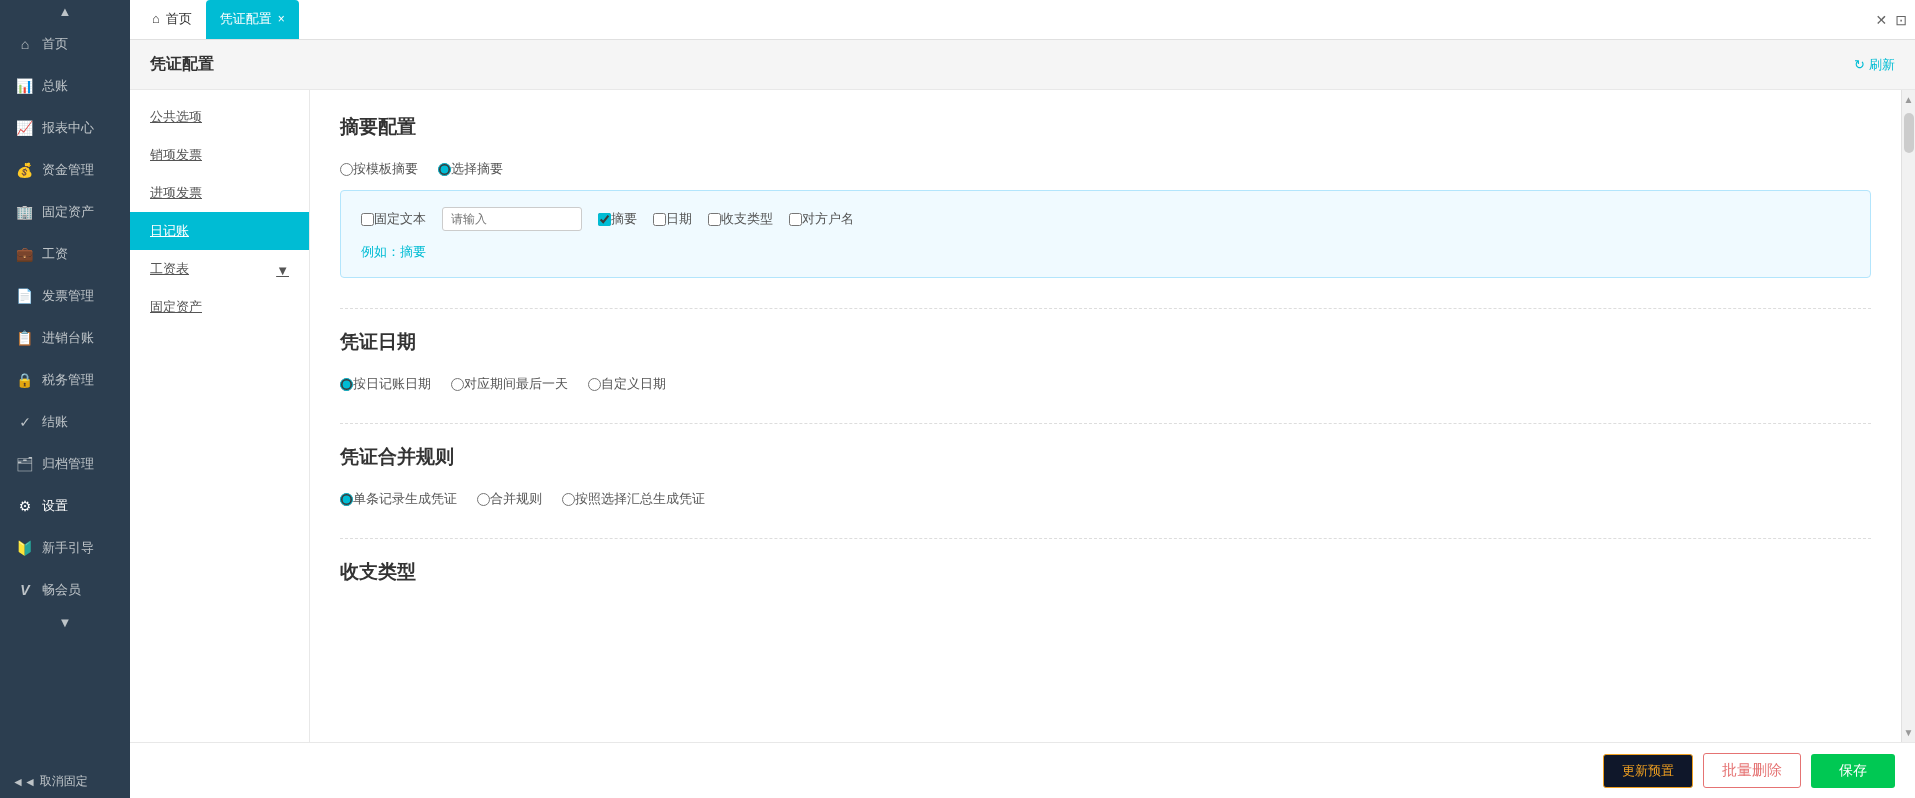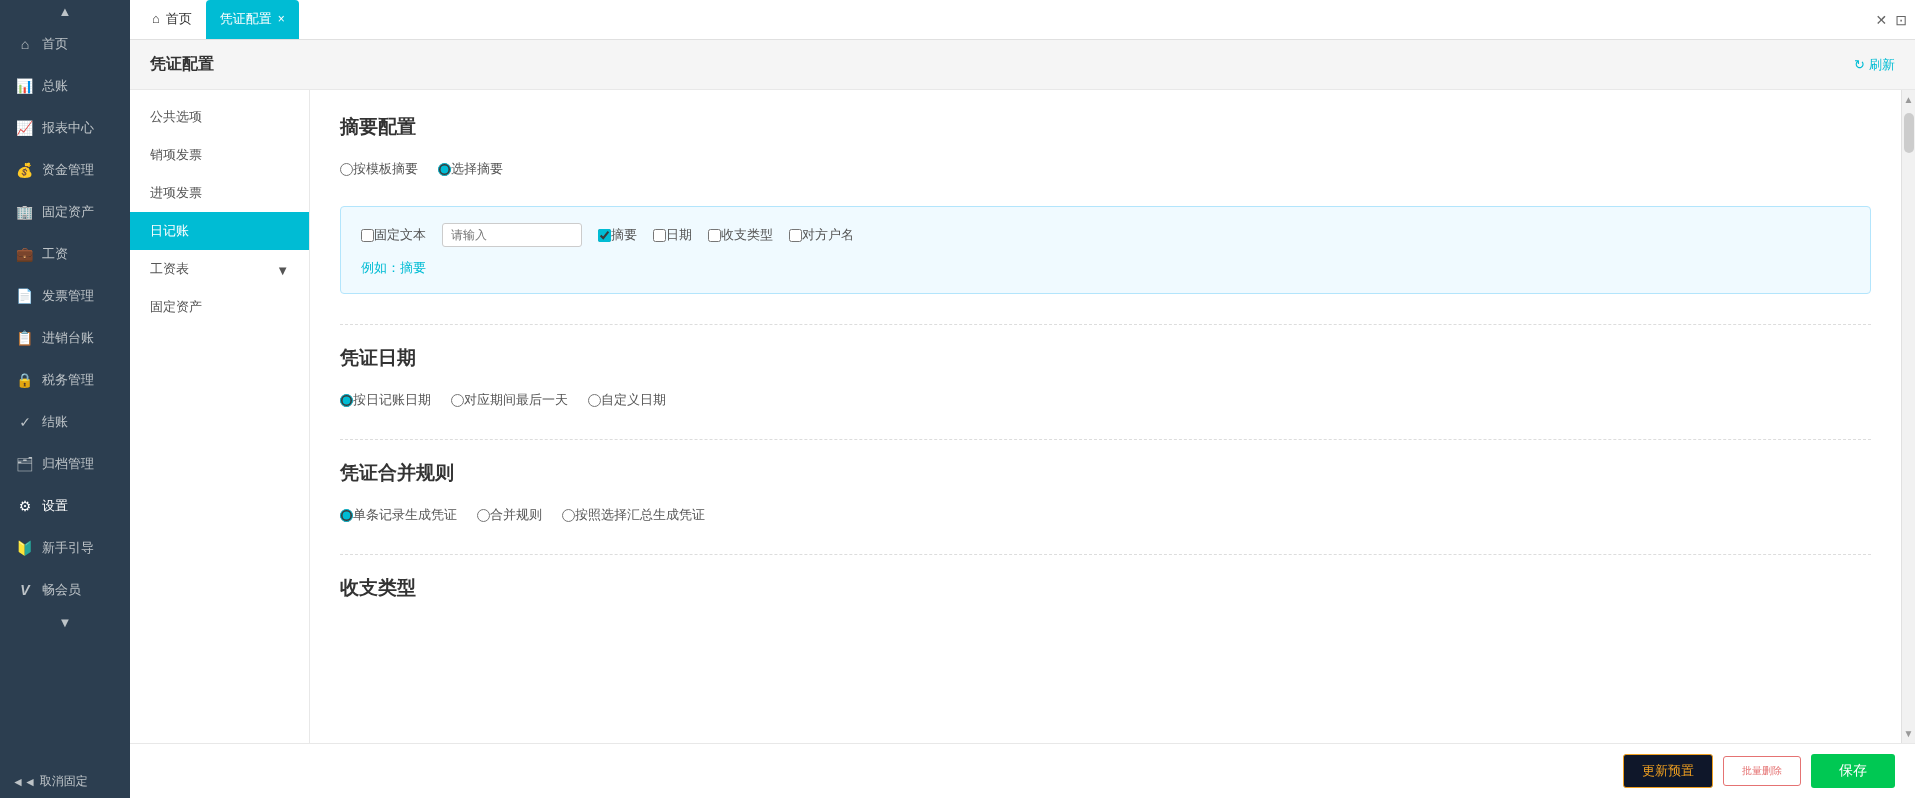--- a/index.html
+++ b/index.html
@@ -126,20 +126,21 @@
       padding-top: 8px;
     }
     .left-nav-item {
       display: flex;
       align-items: flex-end;
       justify-content: space-between;
       padding: 10px 20px;
       cursor: pointer;
       color: #555;
       font-size: 13px;
+      text-decoration: underline;
     }
     .left-nav-item.active {
       background: #00bcd4;
       color: #fff;
     }
 
     
     .detail-area {
       flex: 1;
       overflow-y: auto;
@@ -178,21 +179,21 @@
       font-size: 13px;
     }
     .radio-label input, .checkbox-label input { cursor: pointer; accent-color: #00bcd4; }
 
     
     .abstract-box {
       background: #f0faff;
       border: 1px solid #b3e5fc;
       border-radius: 4px;
       padding: 16px 20px;
-      margin-top: 28px;
+      margin-top: 12px;
     }
     .abstract-row {
       display: flex;
       align-items: center;
       gap: 16px;
       flex-wrap: wrap;
       margin-bottom: 12px;
     }
     .abstract-input {
       border: 1px solid #ccc;
@@ -227,21 +228,21 @@
       cursor: pointer;
       font-size: 13px;
     }
     .btn-batch-delete {
       padding: 7px 18px;
       border: 1px solid #e57373;
       background: #fff;
       color: #e57373;
       border-radius: 3px;
       cursor: pointer;
-      font-size: 10px;
+      font-size: 15px;
     }
     .btn-save {
       padding: 8px 28px;
       background: #00c853;
       color: #fff;
       border: none;
       border-radius: 3px;
       cursor: pointer;
       font-size: 14px;
     }

